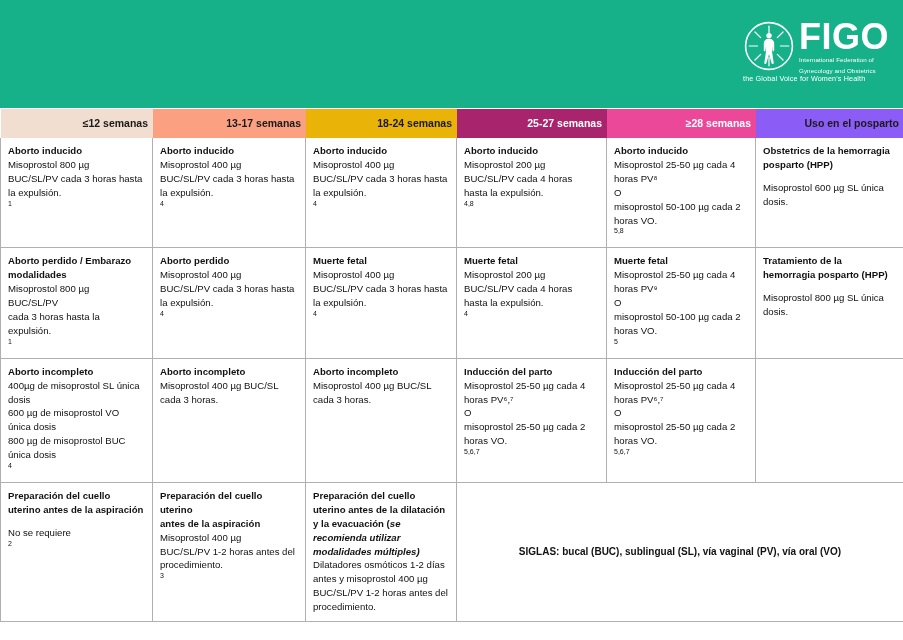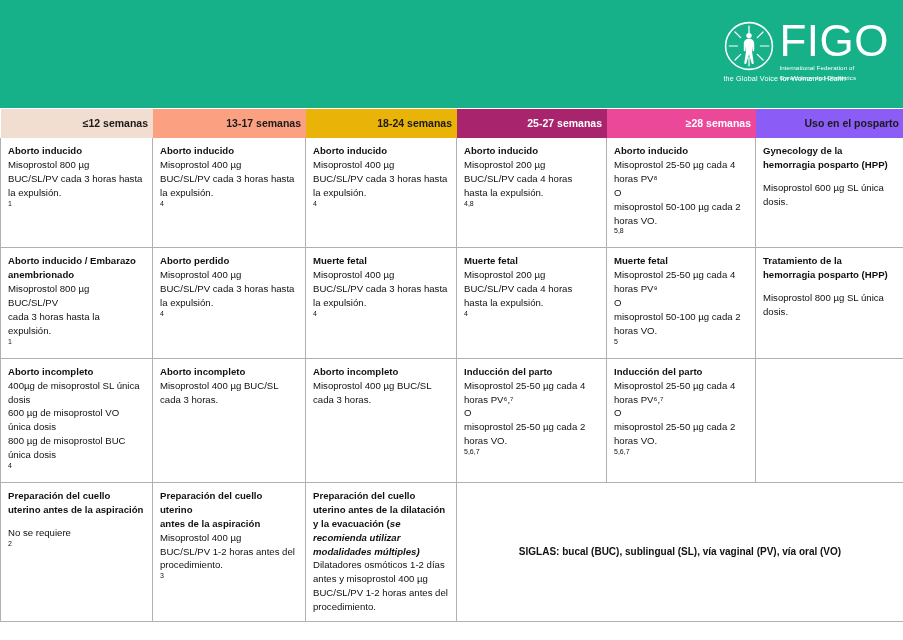--- a/index.html
+++ b/index.html
@@ -65,22 +65,22 @@
     height: 52px;
     flex: 0 0 auto;
   }
   .figo-right {
     margin-left: 4px;
     display: flex;
     flex-direction: column;
     align-items: flex-start;
   }
   .figo-word {
-    font-size: 44px;
-    font-weight: normal;
+    font-size: 36px;
+    font-weight: bold;
     line-height: 0.95;
     letter-spacing: 0.5px;
   }
   .figo-sub1 {
     font-size: 6.2px;
     line-height: 1.35;
     margin-top: 2px;
     letter-spacing: 0.1px;
   }
   .figo-tag {
@@ -237,29 +237,29 @@
         <span class="cell-body">Misoprostol 200 µg
 BUC/SL/PV cada 4 horas hasta la expulsión.</span><sup>4,8</sup>
       </td>
       <td class="cell r1">
         <span class="cell-title">Aborto inducido</span>
         <span class="cell-body">Misoprostol 25-50 µg cada 4 horas PV⁸
 O
 misoprostol 50-100 µg cada 2 horas VO.</span><sup>5,8</sup>
       </td>
       <td class="cell r1">
-        <span class="cell-title">Gynecology de la hemorragia posparto (HPP)</span>
+        <span class="cell-title">Obstetrics de la hemorragia posparto (HPP)</span>
         <span class="gap"></span>
         <span class="cell-body">Misoprostol 600 µg SL única dosis.</span>
       </td>
     </tr>
 
     <tr>
       <td class="cell r2">
-        <span class="cell-title">Aborto inducido / Embarazo anembrionado</span>
+        <span class="cell-title">Aborto perdido / Embarazo modalidades</span>
         <span class="cell-body">Misoprostol 800 µg
 BUC/SL/PV
 cada 3 horas hasta la expulsión.</span><sup>1</sup>
       </td>
       <td class="cell r2">
         <span class="cell-title">Aborto perdido</span>
         <span class="cell-body">Misoprostol 400 µg
 BUC/SL/PV cada 3 horas hasta la expulsión.</span><sup>4</sup>
       </td>
       <td class="cell r2">

